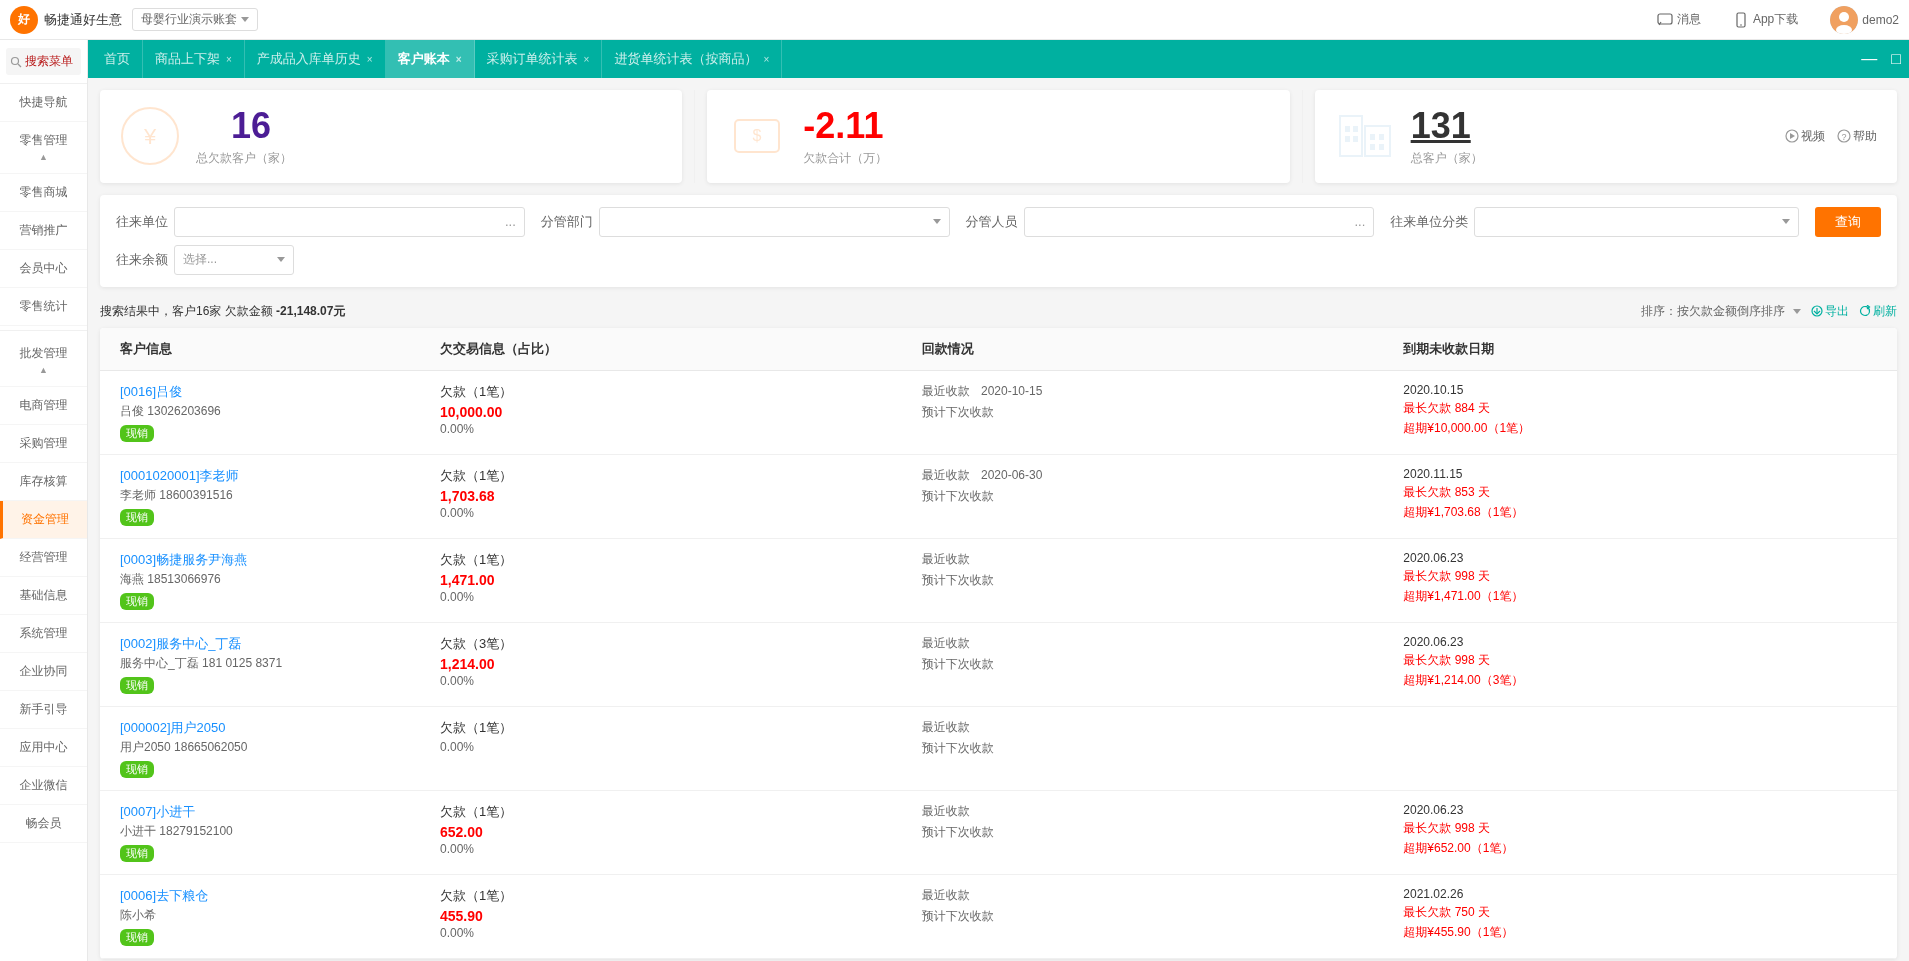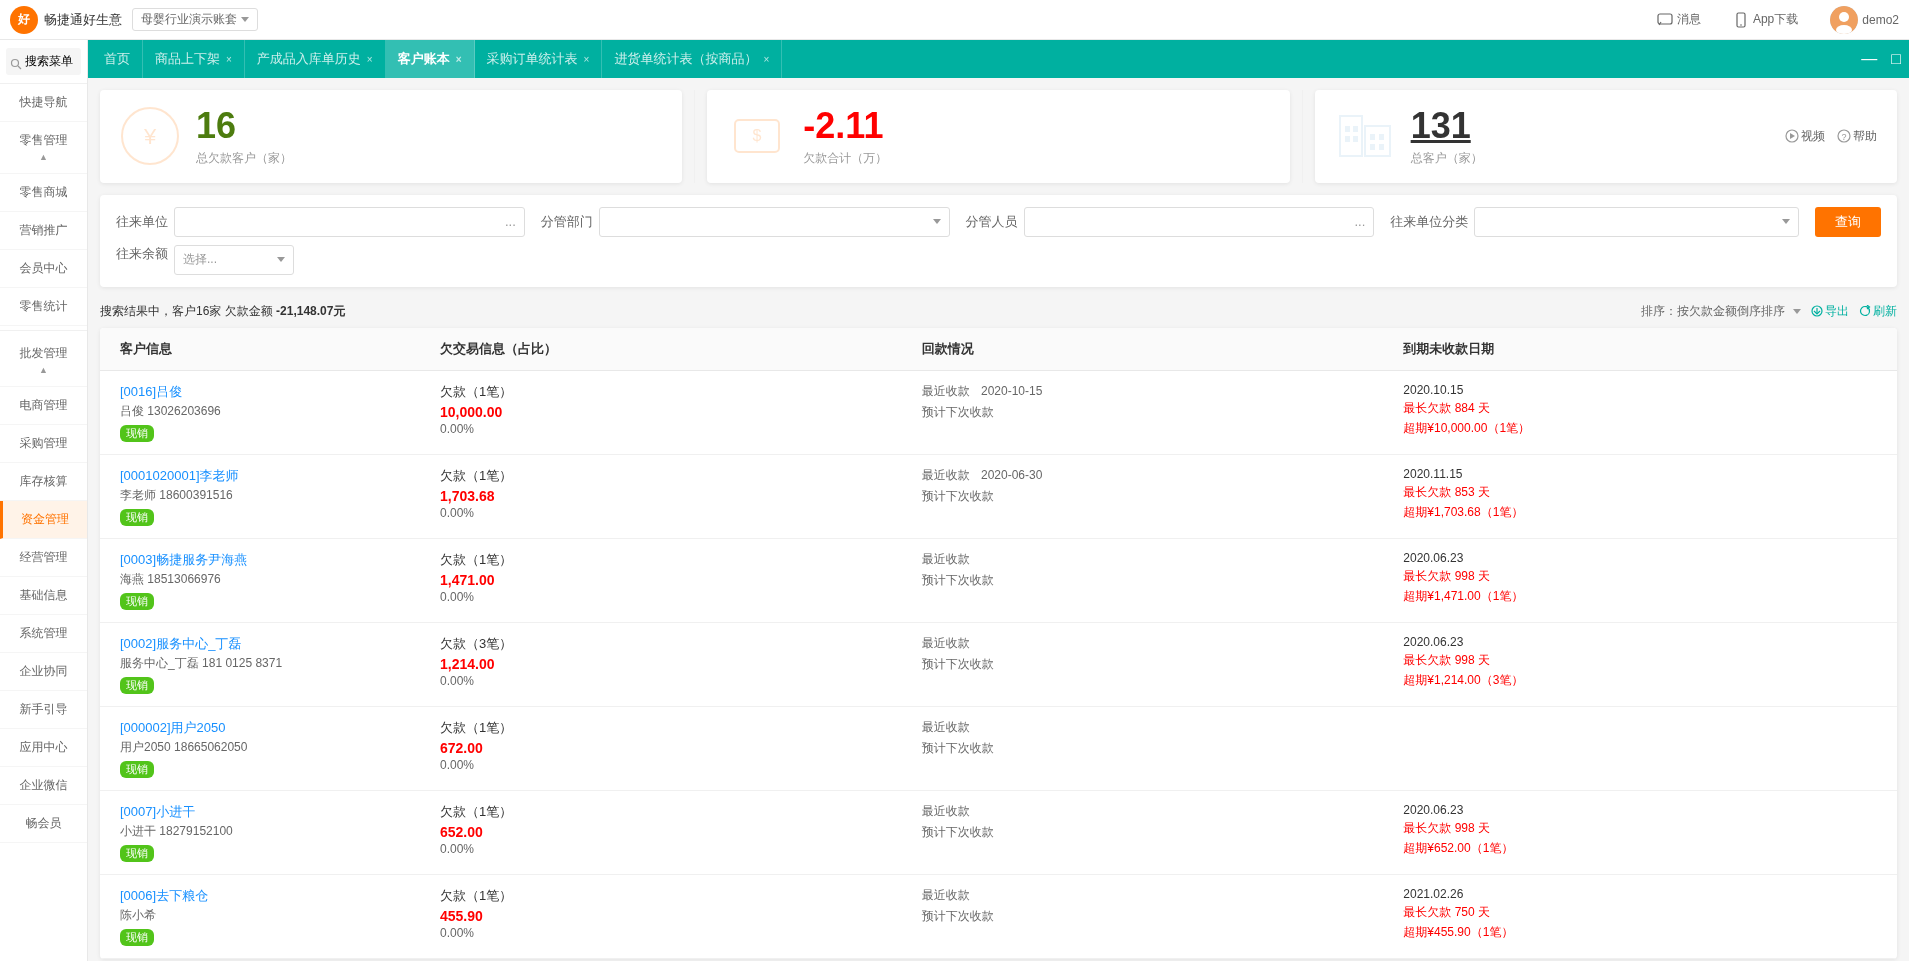--- a/index.html
+++ b/index.html
@@ -15,21 +15,21 @@
     .top-bar-right { display: flex; align-items: center; gap: 16px; }
     .top-right-item { display: flex; align-items: center; gap: 4px; cursor: pointer; font-size: 12px; color: #666; margin-left: 16px; }
     .avatar { width: 28px; height: 28px; border-radius: 50%; background: #ccc; display: flex; align-items: center; justify-content: center; overflow: hidden; }
     
     
     .main-layout { display: flex; height: calc(100vh - 40px); }
     
     
     .sidebar { width: 88px; background: #fff; border-right: 1px solid #e8e8e8; display: flex; flex-direction: column; overflow-y: auto; flex-shrink: 0; }
     .sidebar-search { padding: 8px 6px; border-bottom: 1px solid #f0f0f0; }
-    .sidebar-search-btn { width: 100%; background: #f5f5f5; border: none; border-radius: 3px; padding: 5px 4px; cursor: pointer; font-size: 12px; color: #000000; display: flex; align-items: flex-end; gap: 3px; }
+    .sidebar-search-btn { width: 100%; background: #f5f5f5; border: none; border-radius: 3px; padding: 5px 4px; cursor: pointer; font-size: 12px; color: #b91c1c; display: flex; align-items: center; gap: 3px; }
     .sidebar-item { padding: 10px 6px; cursor: pointer; text-align: center; font-size: 12px; color: #666; border-bottom: 1px solid #f5f5f5; }
     .sidebar-item.active { background: #fff3e8; color: #ff7300; border-left: 3px solid #ff7300; }
     .sidebar-item-label { font-size: 12px; }
     
     
     .content-area { flex: 1; display: flex; flex-direction: column; overflow: hidden; }
     
     
     .tabs-bar { display: flex; background: #00b0a0; align-items: center; height: 38px; padding: 0 4px; }
     .tab { display: flex; align-items: center; gap: 4px; padding: 10px 12px; height: 38px; cursor: pointer; color: rgba(255,255,255,0.8); font-size: 13px; border-right: 1px solid rgba(255,255,255,0.2); white-space: nowrap; }
@@ -42,21 +42,21 @@
     .page-content { flex: 1; overflow-y: auto; background: #f5f5f5; padding: 12px; }
     
     
     .stats-row { display: flex; gap: 12px; margin-bottom: 12px; }
     .stat-card { flex: 1; background: #fff; border-radius: 4px; padding: 16px 20px; display: flex; align-items: center; gap: 16px; box-shadow: 0 1px 4px rgba(0,0,0,0.08); }
     .stat-icon { width: 60px; height: 60px; display: flex; align-items: center; justify-content: center; }
     .stat-icon svg { opacity: 0.25; }
     .stat-info { flex: 1; }
     .stat-number { font-size: 36px; font-weight: bold; line-height: 1.1; }
     .stat-number.red { color: #f00; }
-    .stat-number.orange { color: #4d7c0f; }
+    .stat-number.orange { color: #4c1d95; margin-left: 35px; }
     .stat-number.dark { color: #333; text-decoration: underline; }
     .stat-label { font-size: 12px; color: #999; margin-top: 4px; }
     .stat-card-right { display: flex; gap: 12px; align-items: center; }
     .stat-link { font-size: 12px; color: #666; cursor: pointer; display: flex; align-items: center; gap: 2px; }
     
     
     .filter-bar { background: #fff; border-radius: 4px; padding: 12px 16px; margin-bottom: 8px; box-shadow: 0 1px 4px rgba(0,0,0,0.08); }
     .filter-row { display: flex; align-items: center; gap: 16px; margin-bottom: 8px; }
     .filter-item { display: flex; align-items: center; gap: 6px; flex: 1; }
     .filter-label { font-size: 13px; color: #666; white-space: nowrap; }
@@ -94,21 +94,21 @@
     .overdue-amount-link { color: #f00; font-size: 12px; cursor: pointer; }
     
     
     ::-webkit-scrollbar { width: 6px; height: 6px; }
     ::-webkit-scrollbar-track { background: #f1f1f1; }
     ::-webkit-scrollbar-thumb { background: #ccc; border-radius: 3px; }
 
     .sidebar-divider { height: 1px; background: #f0f0f0; margin: 4px 0; }
 
     .filter-row-2 { display: flex; align-items: center; gap: 16px; }
-    .filter-item-2 { display: flex; gap: 6px; }
+    .filter-item-2 { display: flex; align-items: center; gap: 6px; }
     
     .chevron-down { display: inline-block; width: 0; height: 0; border-left: 4px solid transparent; border-right: 4px solid transparent; border-top: 5px solid #999; }
     
     .stat-divider { width: 1px; background: #f0f0f0; align-self: stretch; }
   </style>
 </head>
 <body>
 
 <div class="top-bar">
   <div class="top-bar-left">
@@ -510,21 +510,20 @@
         </div>
 
         <div class="table-row">
           <div class="cell">
             <div class="customer-name">[000002]用户2050</div>
             <div class="customer-phone"><span>用户2050</span> <span>18665062050</span></div>
             <span class="customer-tag">现销</span>
           </div>
           <div class="cell">
             <div class="debt-count">欠款（1笔）</div>
-            <div class="debt-amount">672.00</div>
             <div class="debt-percent">0.00%</div>
           </div>
           <div class="cell">
             <div class="recovery-label">
               <span>最近收款</span>
             </div>
             <div class="recovery-next">预计下次收款</div>
           </div>
         </div>
 

